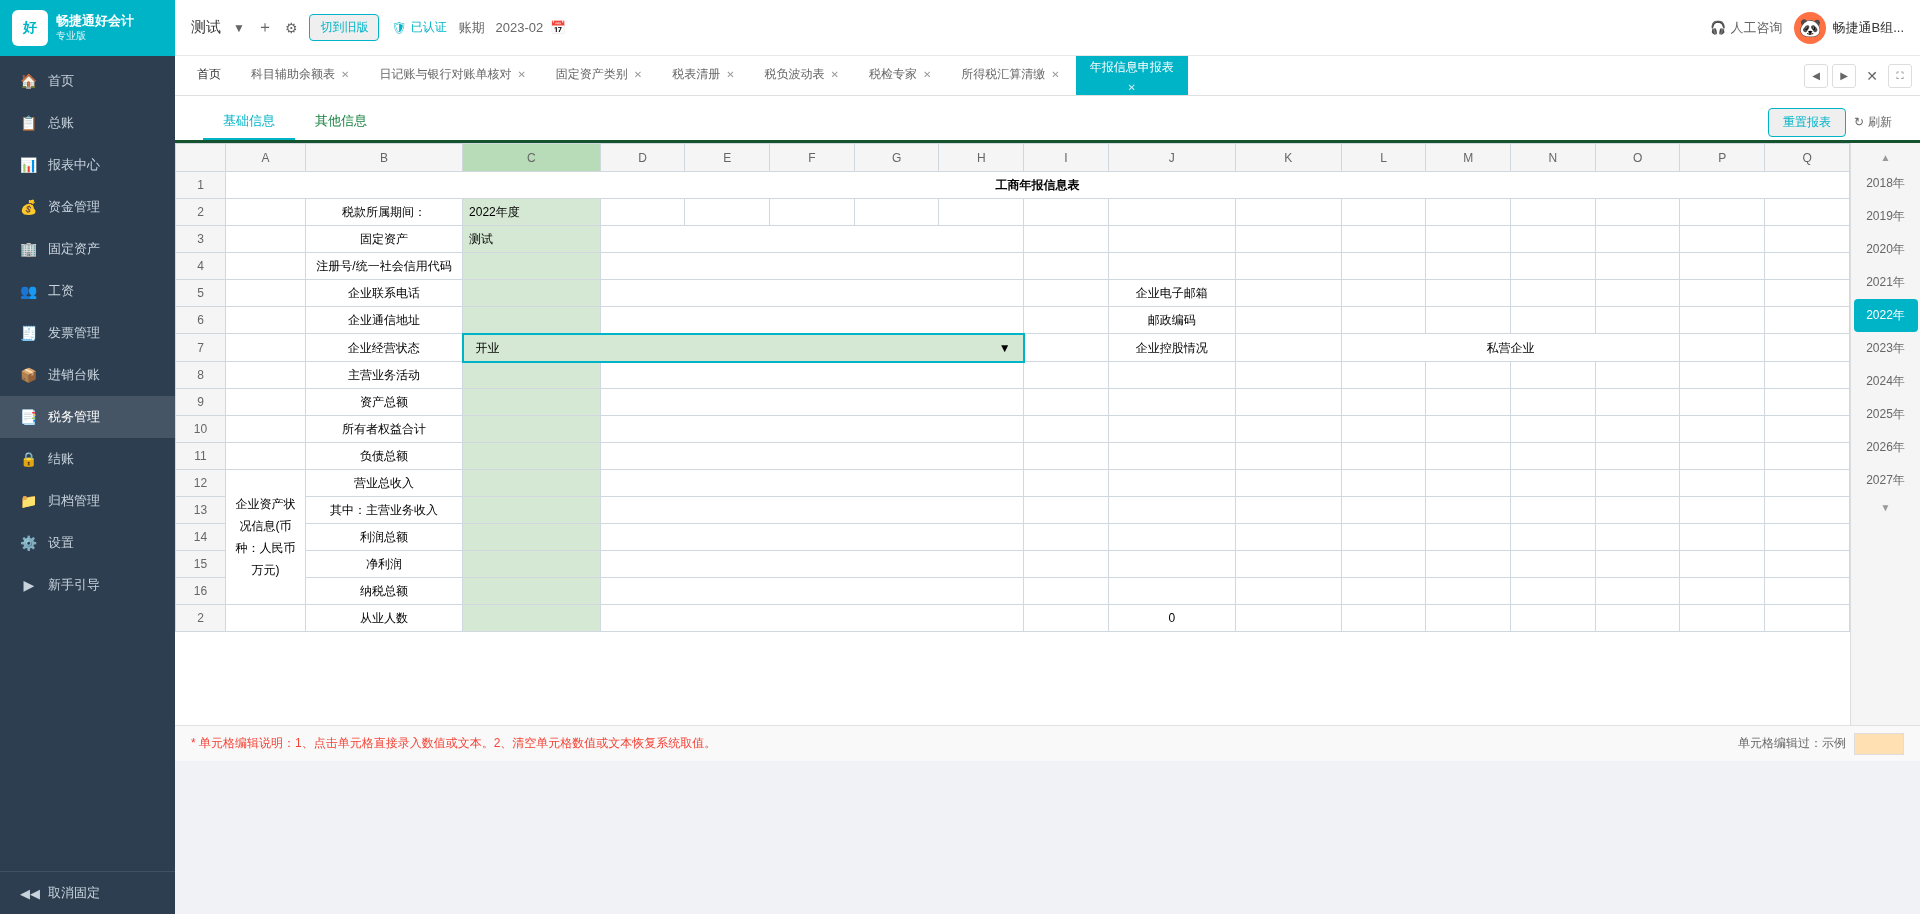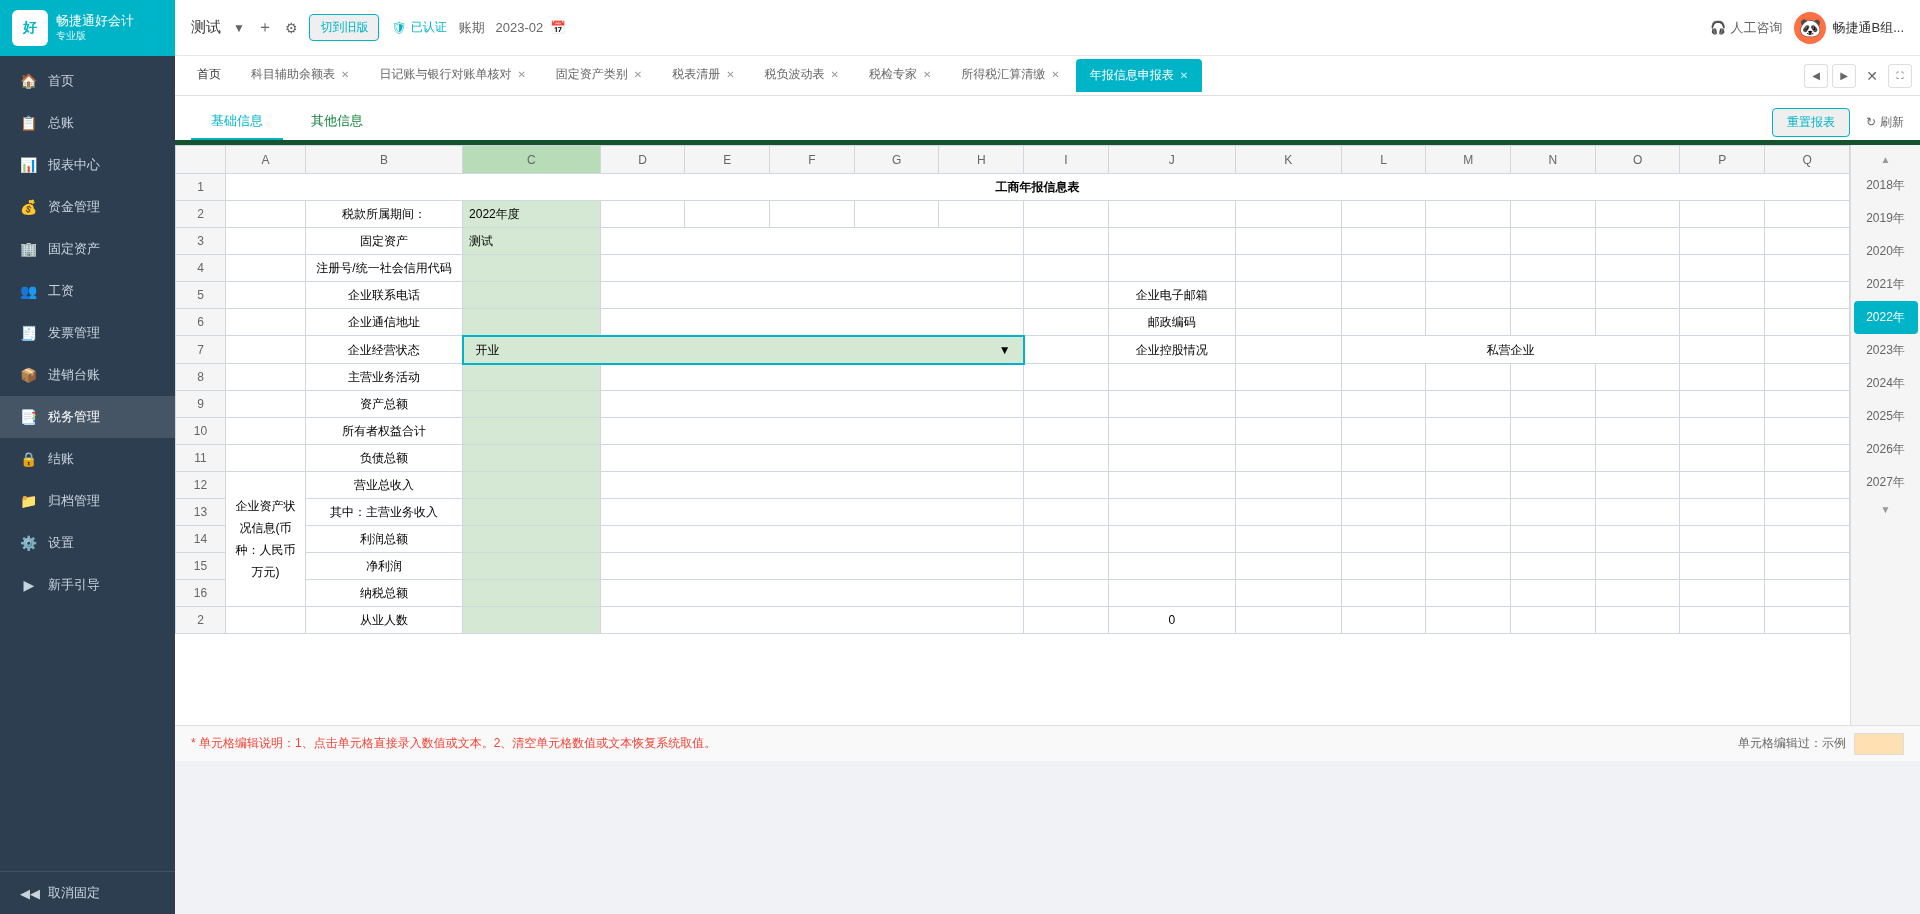--- a/index.html
+++ b/index.html
@@ -22,21 +22,21 @@
       gap: 8px;
       height: 56px;
     }
     .sidebar-logo-icon {
       width: 36px; height: 36px;
       background: white;
       border-radius: 6px;
       display: flex; align-items: center; justify-content: center;
       color: #00b4c8; font-weight: bold; font-size: 14px;
     }
-    .sidebar-logo-text { color: white; font-size: 13px; font-weight: normal; line-height: 1.3; }
+    .sidebar-logo-text { color: white; font-size: 13px; font-weight: bold; line-height: 1.3; }
     .sidebar-logo-sub { color: rgba(255,255,255,0.85); font-size: 10px; }
     .sidebar-nav { flex: 1; overflow-y: auto; padding-top: 4px; }
     .sidebar-item {
       display: flex; align-items: center; gap: 10px;
       padding: 12px 20px;
       color: #c8d3dc;
       cursor: pointer;
       transition: background 0.2s;
       font-size: 13px;
     }
@@ -98,39 +98,40 @@
       cursor: pointer;
       white-space: nowrap;
       border-bottom: 2px solid transparent;
       display: flex; align-items: center; gap: 6px;
     }
     .tab.active {
       color: white;
       background: #00b4c8;
       border-bottom: none;
       border-radius: 4px 4px 0 0;
+      flex-direction: column;
     }
     .tab .close-x { color: #999; font-size: 10px; cursor: pointer; }
     .tab.active .close-x { color: rgba(255,255,255,0.8); }
     .tab-home { color: #333; font-weight: 500; }
     .tabbar-nav { margin-left: auto; display: flex; gap: 4px; align-items: center; }
     .tabbar-nav-btn { width: 24px; height: 24px; border: 1px solid #ddd; border-radius: 3px; display: flex; align-items: center; justify-content: center; cursor: pointer; color: #666; font-size: 10px; }
     .tabbar-nav-close { width: 24px; height: 24px; display: flex; align-items: center; justify-content: center; cursor: pointer; color: #666; font-size: 14px; }
     .tabbar-expand { width: 24px; height: 24px; border: 1px solid #ddd; border-radius: 3px; display: flex; align-items: center; justify-content: center; cursor: pointer; color: #666; font-size: 10px; }
 
     
     .content { flex: 1; display: flex; flex-direction: column; overflow: hidden; background: white; }
 
     
     .sub-tabs {
       display: flex; align-items: center;
-      padding: 8px 16px 0;
-      border-bottom: 5px solid #14532d;
+      padding: 8px 28px 0;
+      border-bottom: 3px solid #14532d;
       background: white;
-      gap: 8px;
+      gap: 0;
     }
     .sub-tab {
       padding: 8px 20px;
       font-size: 13px;
       cursor: pointer;
       color: #15803d;
       border-bottom: 2px solid transparent;
     }
     .sub-tab.active {
       color: #00b4c8;

